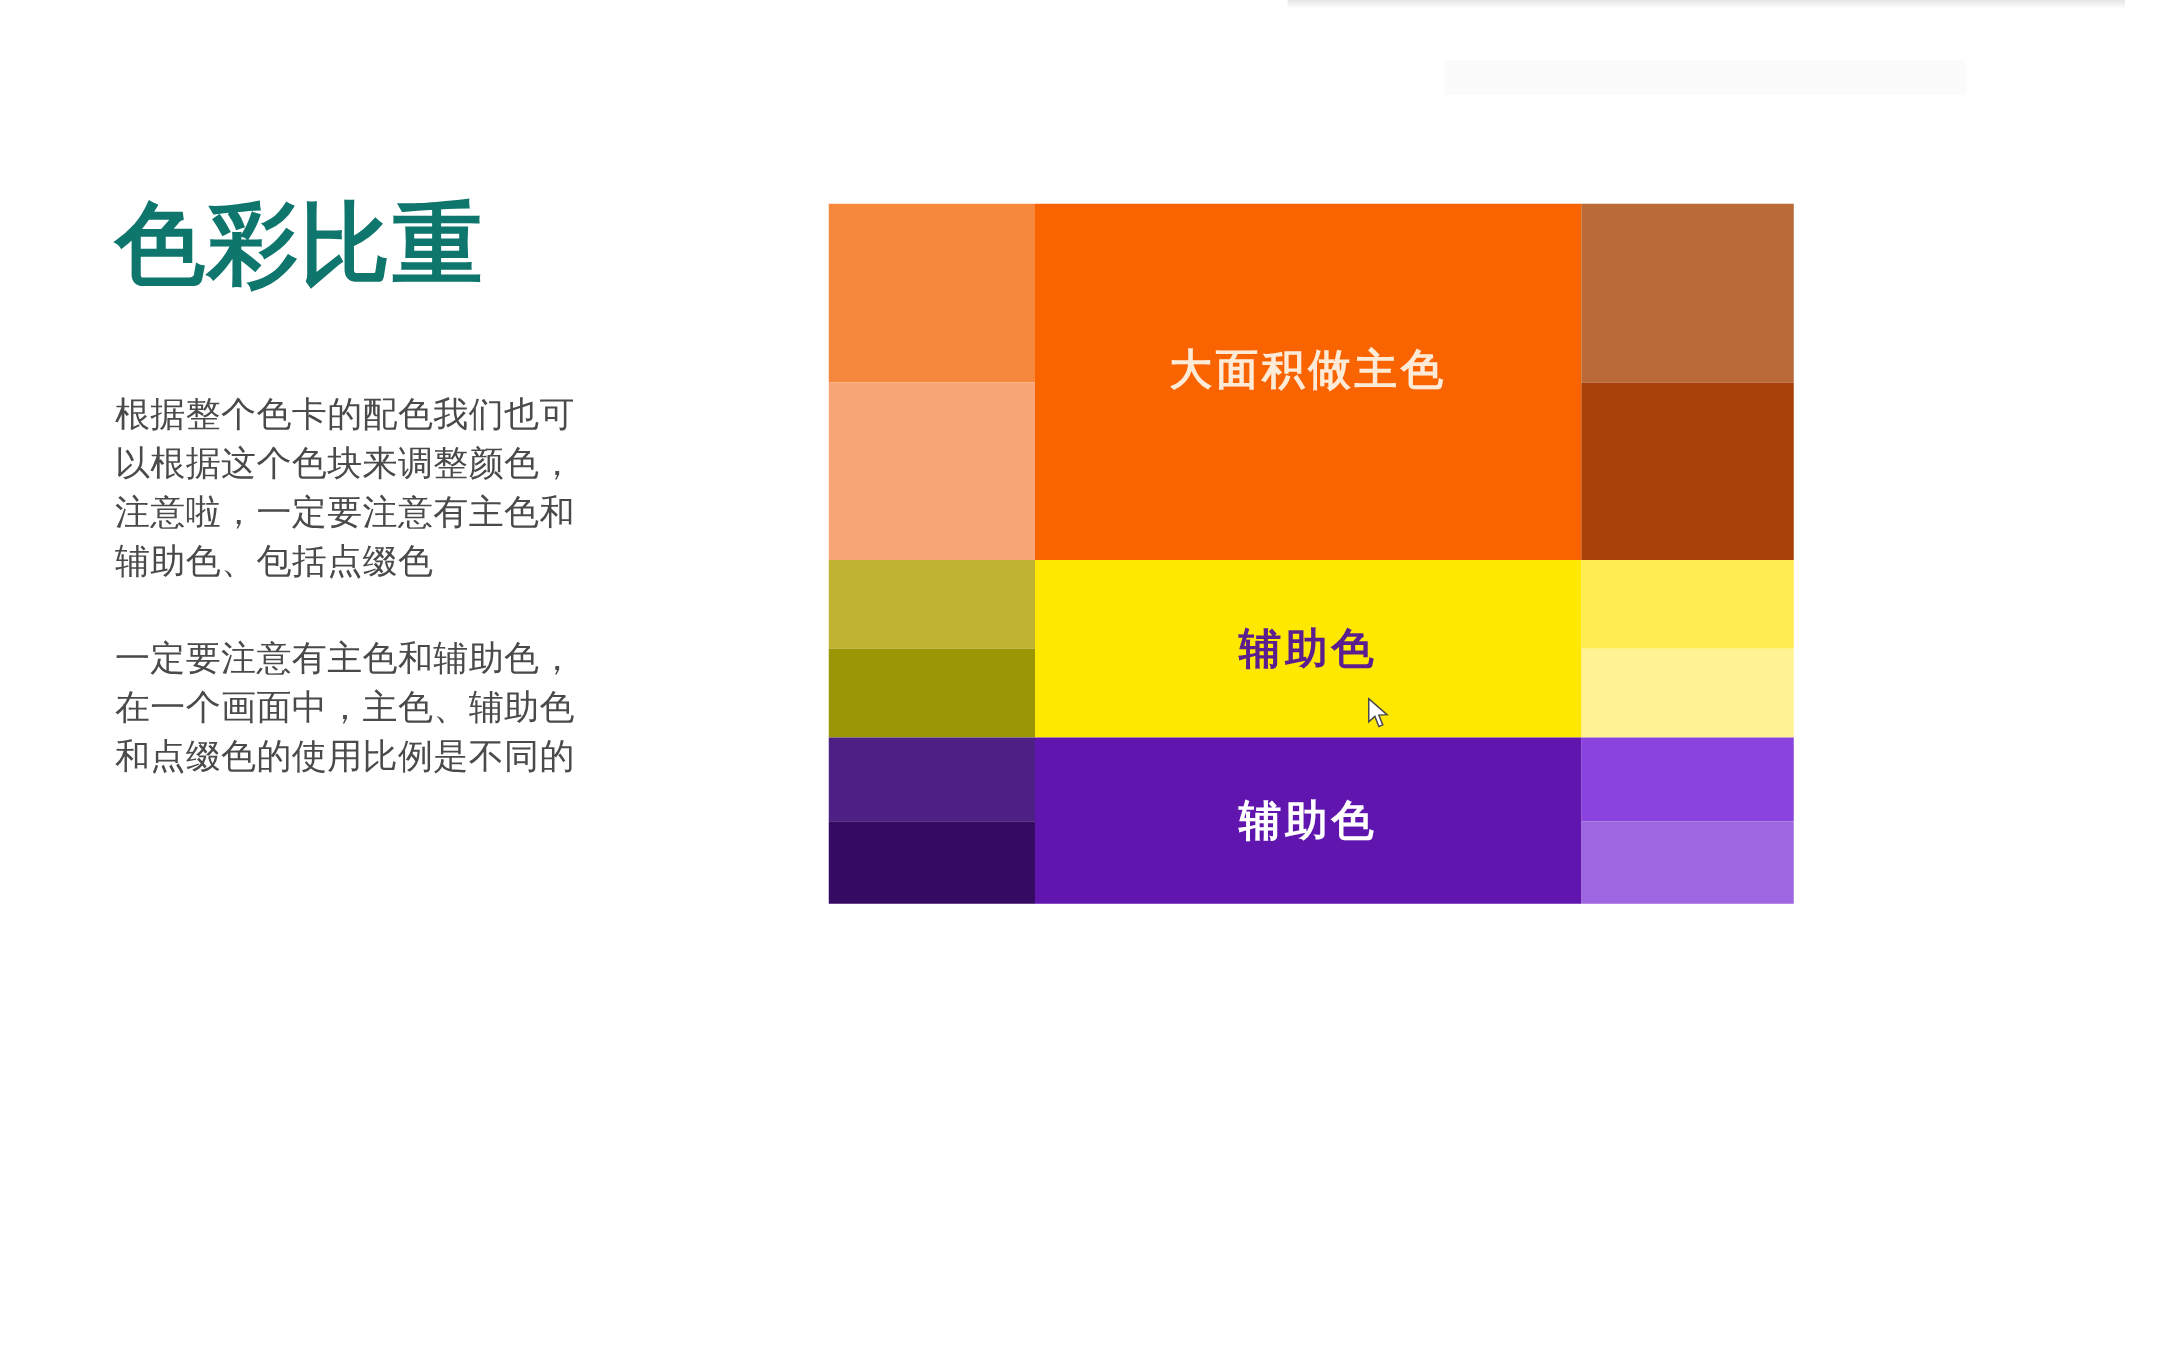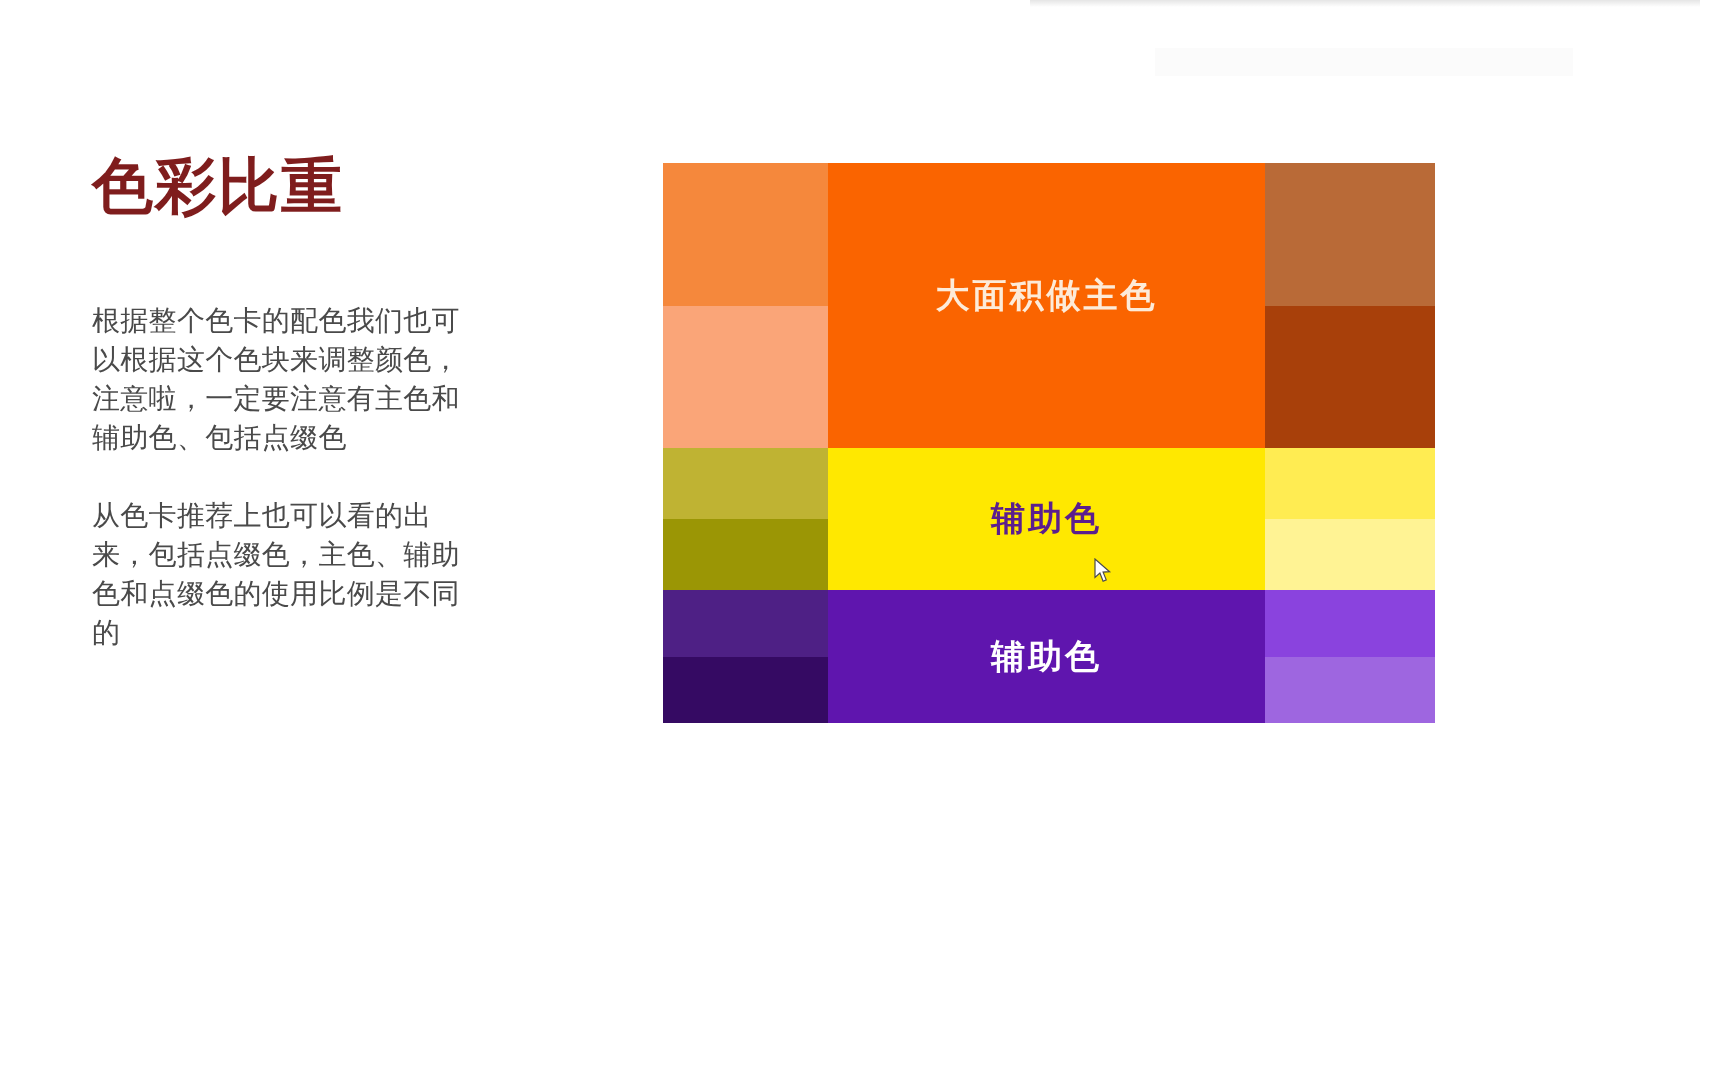--- a/index.html
+++ b/index.html
@@ -18,27 +18,27 @@
   #chrome-band {
     position:absolute; left:1155px; top:48px; width:418px; height:28px;
     background:#fbfbfb;
   }
 
   
   #left-col {
     position:absolute; left:92px; top:160px; width:470px;
   }
   #page-title {
-    font-size:61px;
+    font-size:72px;
     line-height:1.0;
     font-weight:bold;
     letter-spacing:2px;
-    color:#7f1d1d;
+    color:#0f766e;
     white-space:nowrap;
-    font-family:Liberation Mono, monospace;
+    font-family:Liberation Serif, serif;
   }
   .body-para {
     font-size:28px;
     line-height:39px;
     color:#4a4a4a;
     width:378px;
     letter-spacing:.3px;
     font-family:"DejaVu Sans","Liberation Sans",sans-serif;
   }
   #para-1 { margin-top:80px; }
@@ -90,21 +90,21 @@
 </style>
 </head>
 <body>
 
 <div id="chrome-shadow"></div>
 <div id="chrome-band"></div>
 
 <div id="left-col">
   <div id="page-title">色彩比重</div>
   <div id="para-1" class="body-para">根据整个色卡的配色我们也可以根据这个色块来调整颜色，注意啦，一定要注意有主色和辅助色、包括点缀色</div>
-  <div id="para-2" class="body-para">从色卡推荐上也可以看的出来，包括点缀色，主色、辅助色和点缀色的使用比例是不同的</div>
+  <div id="para-2" class="body-para">一定要注意有主色和辅助色，在一个画面中，主色、辅助色和点缀色的使用比例是不同的</div>
 </div>
 
 <div id="color-grid">
 
   <div class="grid-row" id="row-primary">
     <div class="col-left">
       <div class="swatch sw-half" style="background: rgb(245, 136, 60);"></div>
       <div class="swatch sw-half" style="background: rgb(250, 165, 120);"></div>
     </div>
     <div class="col-center" style="background: rgb(250, 100, 0);">

